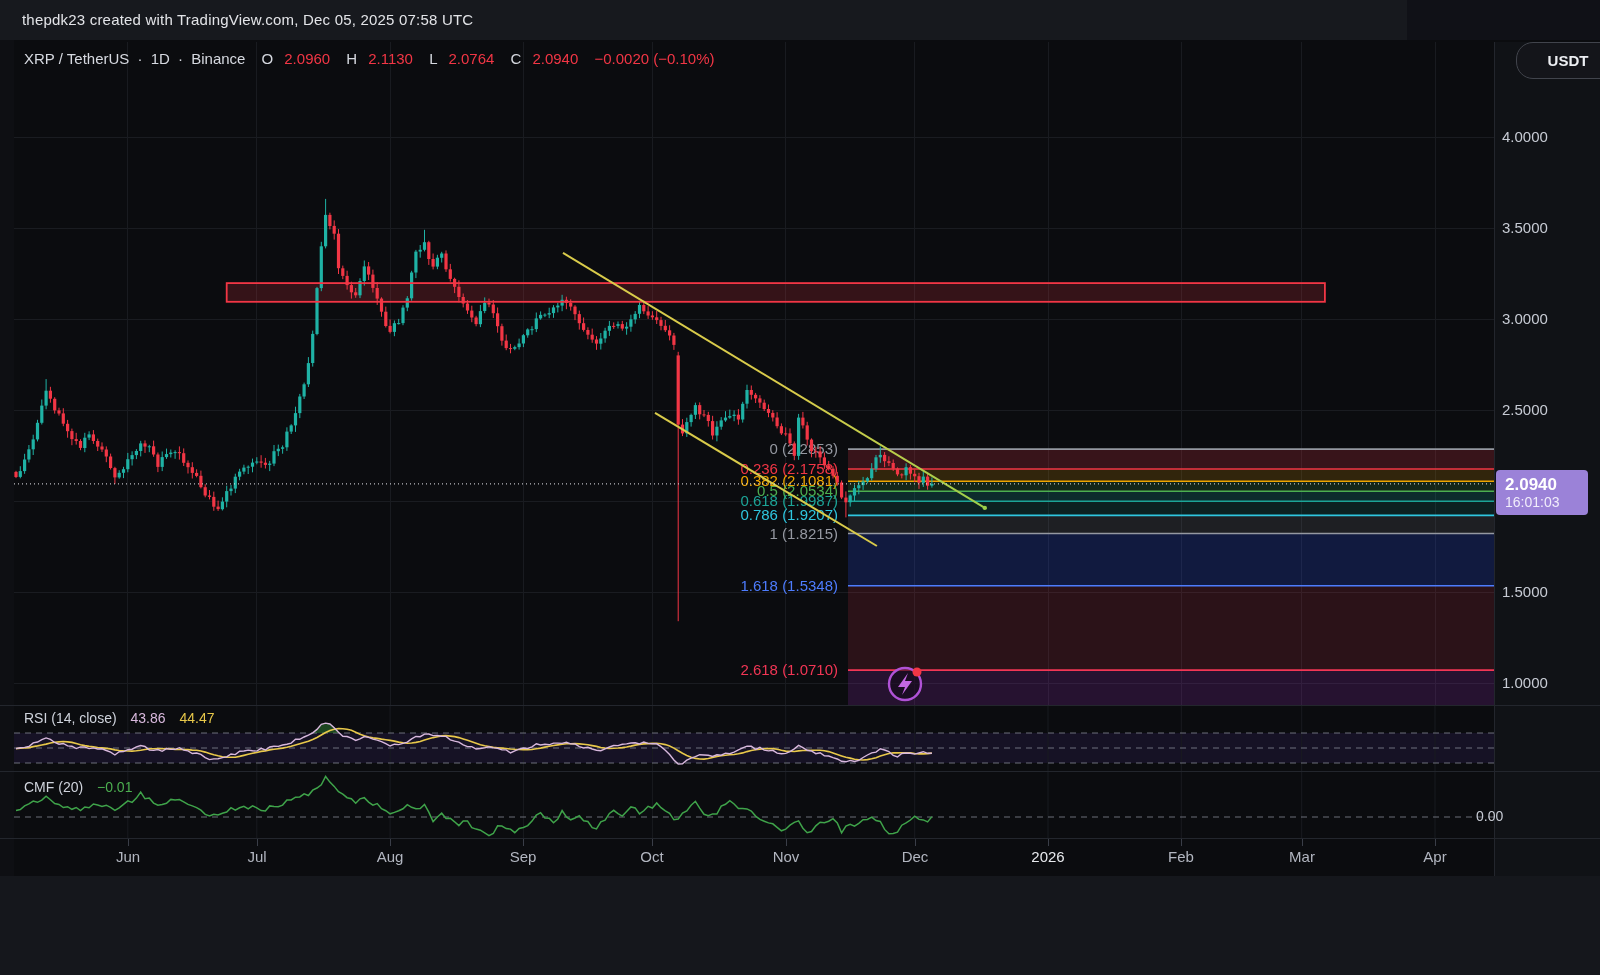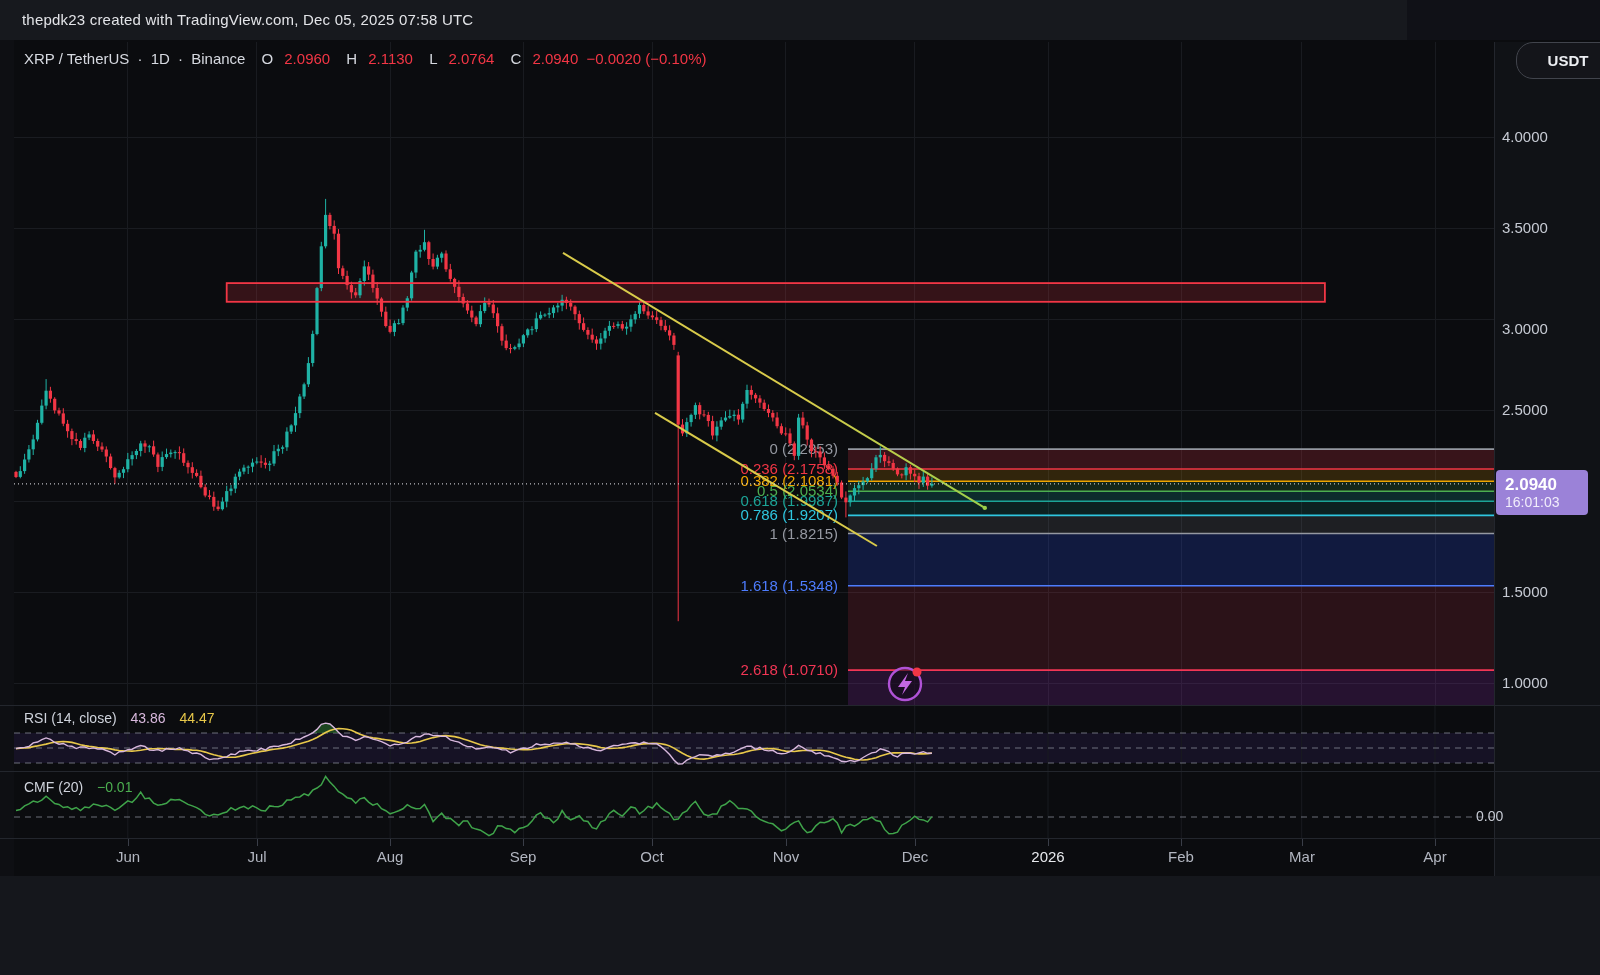--- a/index.html
+++ b/index.html
@@ -15,21 +15,21 @@
   #axisbg  { position:absolute; left:1495px; top:42px; width:105px; height:834px; background:#101216; }
   #leftgutter { position:absolute; left:0; top:40px; width:14px; height:836px; background:#0e0f13; }
 
   .sep-h { position:absolute; left:0; width:1600px; height:1px; background:#23262d; }
   .sep-v { position:absolute; top:42px; width:1px; height:834px; background:#23262d; }
 
   #symbolbar { position:absolute; left:24px; top:50px; font-size:15px; color:#d6d9e0; z-index:30; }
   #symbolbar span { margin-right:4px; }
   .ohlc-letter { color:#d6d9e0; margin-left:8px; }
   .ohlc-num { color:#f23645;margin-left:7px; }
-  .change-num { color:#f23645; margin-left:0; }
+  .change-num { color:#f23645; margin-left:8px; }
 
   #usdt-btn { position:absolute; left:1516px; top:42px; width:104px; height:37px;
     border:1px solid #41444c; border-radius:17px; background:#14151a; color:#eceef2;
     font-size:15px; font-weight:bold; text-align:center; line-height:35px; z-index:40; cursor:pointer; }
 
   svg { position:absolute; left:0; }
   #svg-main { top:42px; }
   #svg-rsi  { top:706px; }
   #svg-cmf  { top:772px; }
 
@@ -640,21 +640,21 @@
   <div id="cmf-label">
     <span>CMF (20)</span>
     <span class="v-cmf">−0.01</span>
   </div>
 
   <div id="cmf-zero-label">0.00</div>
 
   <div id="labels-root">
       <div class="axis-label" style="top: 128px;">4.0000</div>
       <div class="axis-label" style="top: 219px;">3.5000</div>
-      <div class="axis-label" style="top: 320px;">3.0000</div>
+      <div class="axis-label" style="top: 310px;">3.0000</div>
       <div class="axis-label" style="top: 401px;">2.5000</div>
       <div class="axis-label" style="top: 583px;">1.5000</div>
       <div class="axis-label" style="top: 674px;">1.0000</div>
       <div class="time-label" style="left: 128px;">Jun</div>
       <div style="position: absolute; top: 839px; width: 1px; height: 7px; background: rgb(58, 62, 72); left: 128px;"></div>
       <div class="time-label" style="left: 257px;">Jul</div>
       <div style="position: absolute; top: 839px; width: 1px; height: 7px; background: rgb(58, 62, 72); left: 257px;"></div>
       <div class="time-label" style="left: 390px;">Aug</div>
       <div style="position: absolute; top: 839px; width: 1px; height: 7px; background: rgb(58, 62, 72); left: 390px;"></div>
       <div class="time-label" style="left: 523px;">Sep</div>

